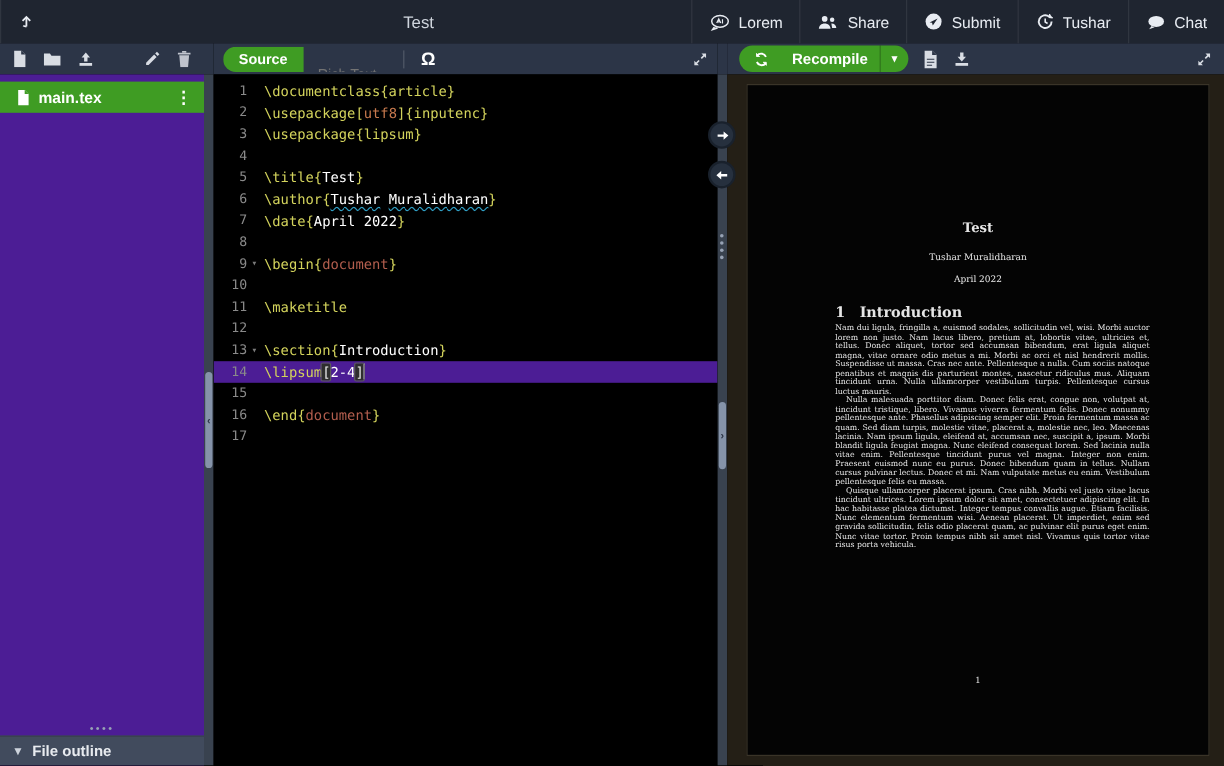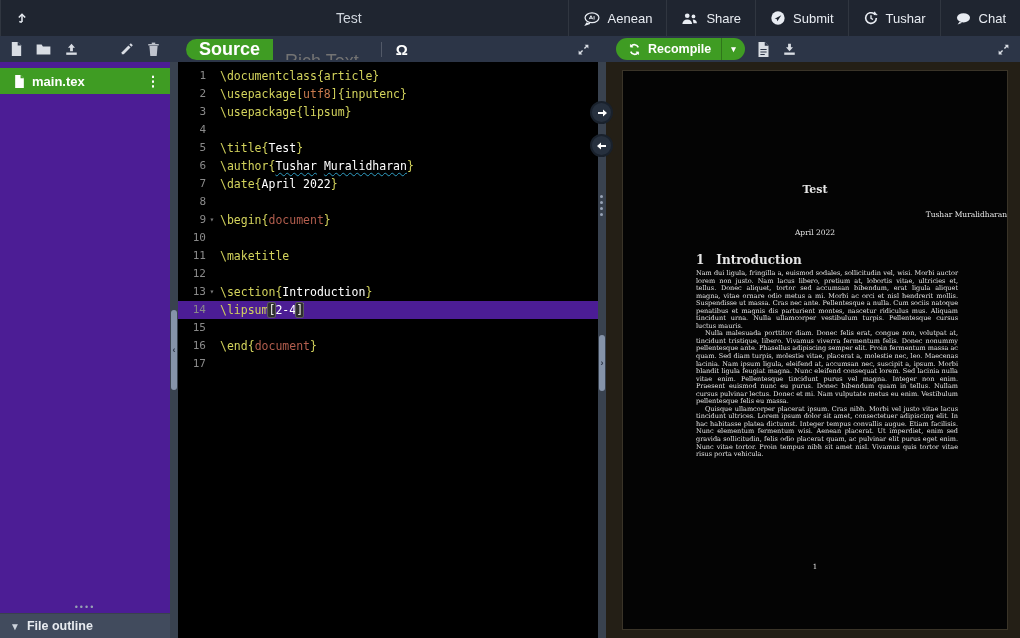--- a/index.html
+++ b/index.html
@@ -25,32 +25,32 @@
   
   .ft-toolbar, .ed-toolbar, .pdf-toolbar, .div-top { background:#2c3547; }
   .ft-toolbar { grid-row:2; grid-column:1; display:flex; align-items:center; gap:13px;
                 padding:0 10px; }
   .ft-toolbar .spacer { flex:1; }
   .tool-icon { cursor:pointer; opacity:.92; }
   .div-top-l { grid-row:2; grid-column:2; }
   .ed-toolbar { grid-row:2; grid-column:3; display:flex; align-items:center; gap:10px;
                 padding:0 8px; }
   .mode-pill { display:flex; border-radius:12px; overflow:hidden; height:21px;
-               font-size:18px; font-weight:bold; cursor:pointer; }
+               font-size:12px; font-weight:bold; cursor:pointer; }
   .mode-source { background:#3f9c23; color:#fff; padding:0 13px; display:flex; align-items:center; }
   .mode-rich { background:#dfe2e6; color:#737373; padding:0 12px; display:flex; align-items:center; font-weight:normal;margin-top:23px; }
   .vsep { width:1px; height:15px; background:rgba(255,255,255,.18); }
   .omega-btn { color:#fff; font-size:15px; font-weight:bold; cursor:pointer; padding:0 4px; }
   .ed-toolbar .spacer, .pdf-toolbar .spacer { flex:1; }
   .div-top-r { grid-row:2; grid-column:4; }
   .pdf-toolbar { grid-row:2; grid-column:5; display:flex; align-items:center; gap:12px;
                  padding:0 10px; }
   .recompile { display:flex; align-items:center; background:#3f9c23; border-radius:14px;
                height:22px; color:#fff; font-size:12.5px; font-weight:bold; cursor:pointer; }
-  .recompile .main { display:flex; align-items:center; gap:7px; padding:0 10px 0 12px; }
+  .recompile .main { display:flex; align-items:center; gap:19px; padding:0 10px 0 12px; }
   .recompile .caret { border-left:1px solid rgba(0,0,0,.25); padding:0 9px; font-size:9px;
                       height:100%; display:flex; align-items:center; }
 
   
   .sidebar { grid-row:3; grid-column:1; background:#4c1d95; display:flex;
              flex-direction:column; position:relative; }
   .file-row { margin-top:6px; height:26px; background:#3f9c23; color:#fff; display:flex;
               align-items:center; gap:7px; padding:0 10px 0 14px; font-size:13px;
               font-weight:bold; cursor:pointer; }
   .file-row .kebab { margin-left:auto; font-size:14px; letter-spacing:0; cursor:pointer;
@@ -96,21 +96,21 @@
   .cursor { display:inline-block; width:1px; height:13px; background:#fff;
             vertical-align:-2px; }
 
   
   .pdfpane { grid-row:3; grid-column:5; background:#241f16; position:relative; overflow:hidden; }
   .pdf-page { position:absolute; left:16px; top:8px; width:386px; height:560px;
               background:#040404; border:1px solid #3a3428; color:#e6e6e6;
               font-family:"DejaVu Serif", serif; }
   .pdf-title { position:absolute; top:112px; left:0; right:0; text-align:center;
                font-size:11px; font-weight:bold; }
-  .pdf-author { position:absolute; top:139px; left:0; right:0; text-align:right; font-size:7.5px; }
+  .pdf-author { position:absolute; top:139px; left:0; right:0; text-align:center; font-size:7.5px; }
   .pdf-date { position:absolute; top:157px; left:0; right:0; text-align:center; font-size:7.5px; }
   .pdf-section { position:absolute; top:182px; left:73px; font-size:12px; font-weight:bold; }
   .pdf-section .num { margin-right:12px; }
   .pdf-text { position:absolute; top:199px; left:73px; width:262px; font-size:6.5px;
               line-height:7.55px; text-align:justify; }
   .pdf-para.indent { text-indent:9px; }
   .pdf-pagenum { position:absolute; top:492px; left:0; right:0; text-align:center; font-size:7px; }
 </style>
 </head>
 <body>
@@ -131,21 +131,21 @@
 
     <div class="tb-right">
       <div class="tb-btn tb-sep-left">
         <span class="icon">
           <svg width="18" height="15" viewBox="0 0 26 20" fill="none" stroke="#e8ecf2" stroke-width="1.8">
             <ellipse cx="13" cy="9" rx="10" ry="7"></ellipse>
             <path d="M6 16l-2 3 6-2" fill="#e8ecf2"></path>
             <path d="M9 11l2.5-5 2.5 5M9.8 9.6h3.2M16 6.5v5" stroke-width="1.4"></path>
           </svg>
         </span>
-        <span>Aenean</span>
+        <span>Lorem</span>
       </div>
       <div class="tb-btn tb-sep-left">
         <span class="icon">
           <svg width="18" height="15" viewBox="0 0 26 20" fill="#e8ecf2">
             <circle cx="9" cy="6" r="3.4"></circle>
               <circle cx="18" cy="7" r="2.7"></circle>
             <path d="M2 18c0-4 3-6.5 7-6.5s7 2.5 7 6.5z"></path>
             <path d="M17 11.5c3.5 0 6 2.2 6 5.5h-5"></path>
           </svg>
         </span>

